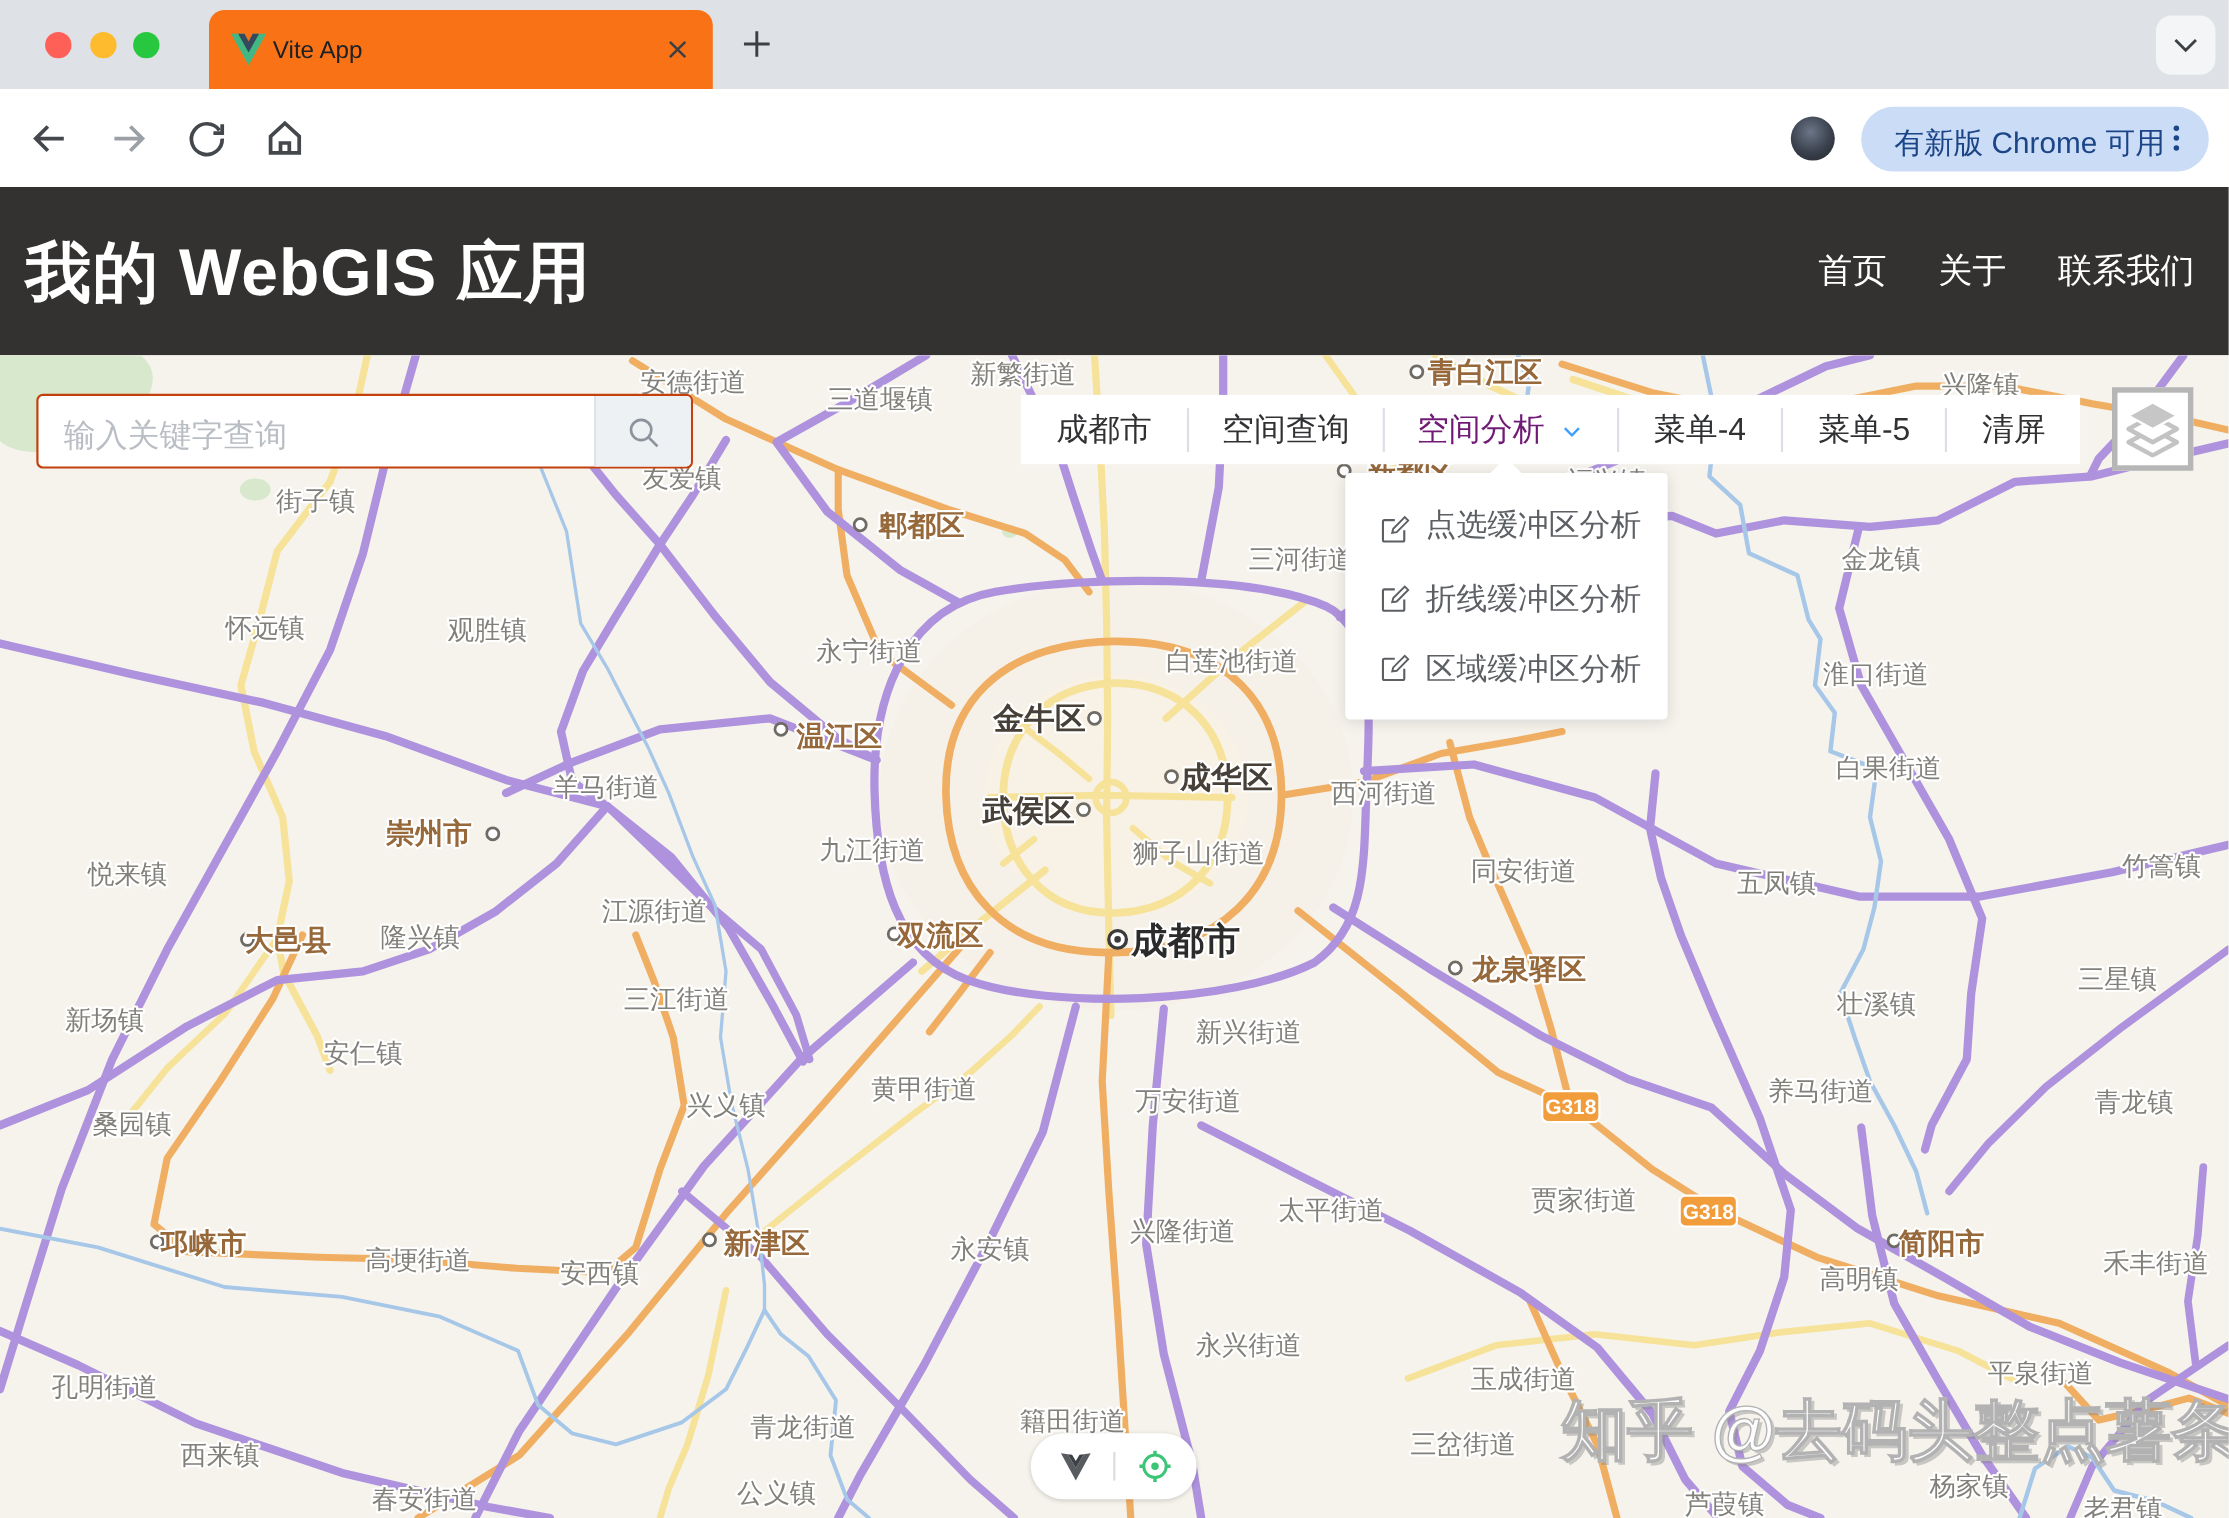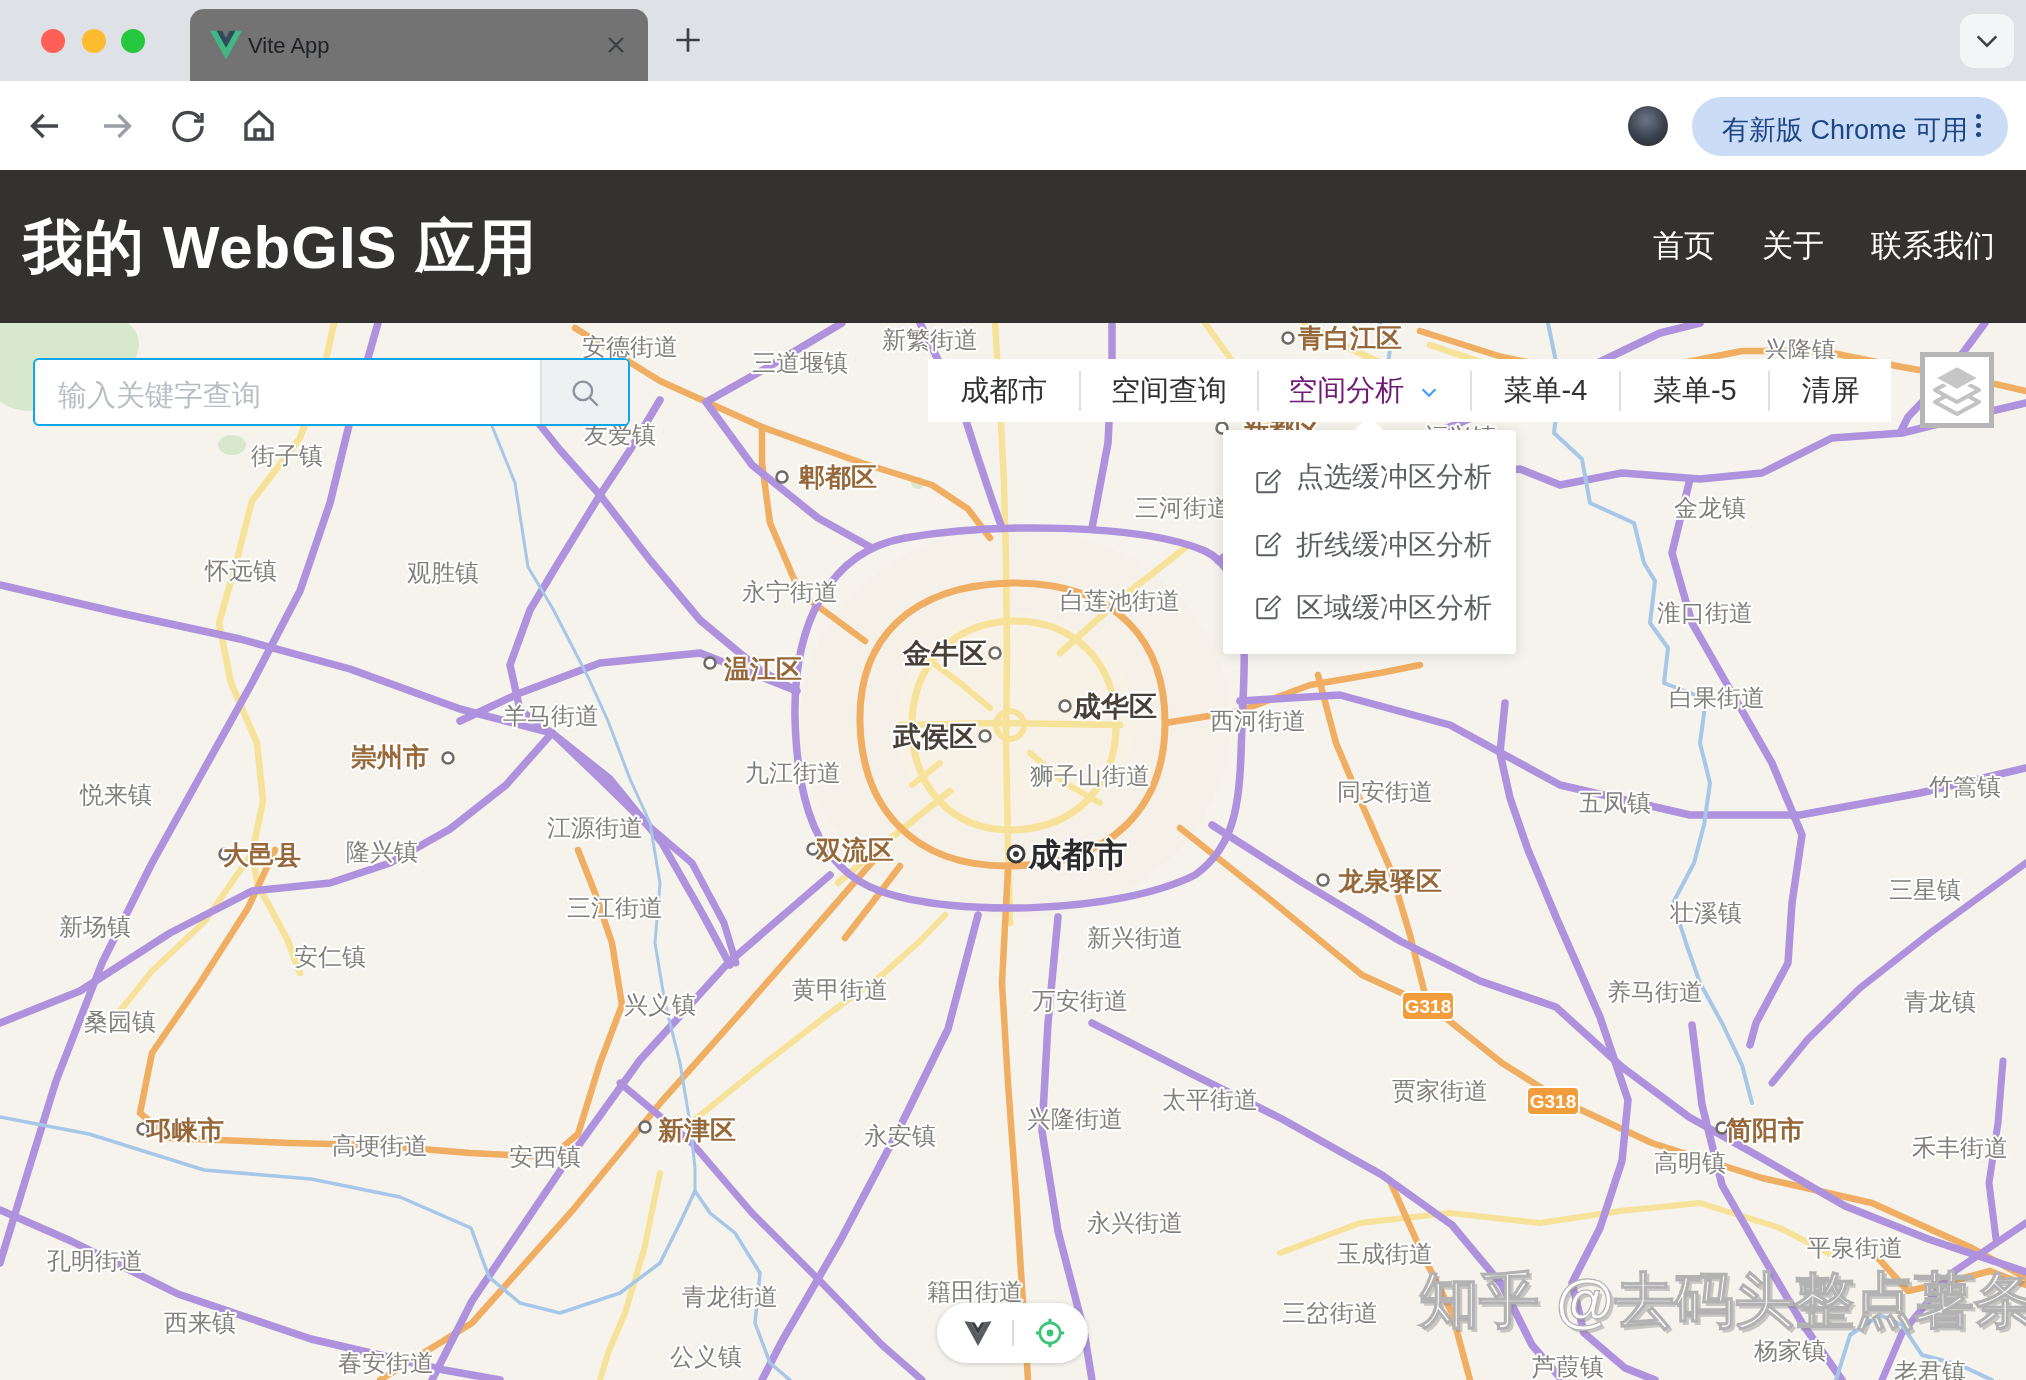--- a/index.html
+++ b/index.html
@@ -1,20 +1,20 @@
 <!DOCTYPE html>
 <html><head>
 <meta charset="utf-8">
 <style>
   * { margin:0; padding:0; box-sizing:border-box; }
   html,body { width:2026px; height:1380px; overflow:hidden; font-family:"Liberation Sans", sans-serif; }
   
   #tabstrip { position:absolute; left:0; top:0; width:2026px; height:81px; background:#dee1e6; }
   .tl { position:absolute; top:29px; width:24px; height:24px; border-radius:50%; }
-  #tab { position:absolute; left:190px; top:9px; width:458px; height:72px; background:#737373; border-radius:14px 14px 0 0; }
+  #tab { position:absolute; left:190px; top:9px; width:458px; height:72px; background:#f97316; border-radius:14px 14px 0 0; }
   #tabtitle { position:absolute; left:58px; top:24px; font-size:22px; color:#202124; }
   #tabx { position:absolute; left:412px; top:22px; width:28px; height:28px; color:#3c4043; font-size:26px; line-height:28px; text-align:center; }
   #newtab { position:absolute; left:668px; top:20px; width:40px; height:40px; color:#3c4043; }
   #stripbtn { position:absolute; left:1960px; top:14px; width:54px; height:54px; background:#f4f5f6; border-radius:14px; }
   #navbar { position:absolute; left:0; top:81px; width:2026px; height:89px; background:#fff; }
   .navic { position:absolute; top:22px; width:46px; height:46px; }
   #urlbar { position:absolute; left:318px; top:16px; width:1278px; height:57px; background:#f1f3f4; border-radius:29px; }
   #urlinfo { position:absolute; left:6px; top:4px; width:49px; height:49px; background:#fff; border-radius:50%; }
   #urltext { position:absolute; left:70px; top:13px; font-size:26px; color:#202124; }
   #star { position:absolute; left:1210px; top:11px; width:36px; height:36px; }
@@ -25,21 +25,21 @@
   #dots { position:absolute; left:284px; top:13px; width:6px; height:32px; }
   .dot { width:5px; height:5px; border-radius:50%; background:#1c4587; margin:4px 0; }
   
   #appheader { position:absolute; left:0; top:170px; width:2026px; height:153px; background:#333230; }
   #apptitle { position:absolute; left:23px; top:38px; font-size:60px; font-weight:bold; color:#fff; letter-spacing:1px; }
   #appnav { position:absolute; right:31px; top:55px; font-size:31px; color:#fff; }
   #appnav span { margin-left:47px; }
   
   #map { position:absolute; left:0; top:323px; width:2026px; height:1057px; background:#f5f3ec; overflow:hidden; }
   
-  #search { position:absolute; left:33px; top:35px; width:597px; height:68px; background:#fff; border:2px solid #0ea5e9; border-radius:6px; }
+  #search { position:absolute; left:33px; top:35px; width:597px; height:68px; background:#fff; border:2px solid #c2410c; border-radius:6px; }
   #search .ph { position:absolute; left:23px; top:16px; font-size:29px; color:#b9bdc4; }
   #search .btn { position:absolute; right:0; top:0; width:88px; height:64px; background:#eef1f4; border-left:2px solid #dfe2e6; border-radius:0 4px 4px 0; }
   
   #menubar { position:absolute; left:928px; top:36px; width:963px; height:63px; background:#fff; display:flex; align-items:center; }
   #menubar .mi { font-size:29px; color:#303133; text-align:center; position:relative; }
   #menubar .sep { width:2px; height:40px; background:#dcdfe6; }
   
   #dropdown { position:absolute; left:1223px; top:107px; width:293px; height:224px; background:#fff; border-radius:4px;
               box-shadow:0 2px 14px rgba(0,0,0,0.12); }
   #dropdown .arrow { position:absolute; left:136px; top:-10px; width:20px; height:20px; background:#fff; transform:rotate(45deg); }

